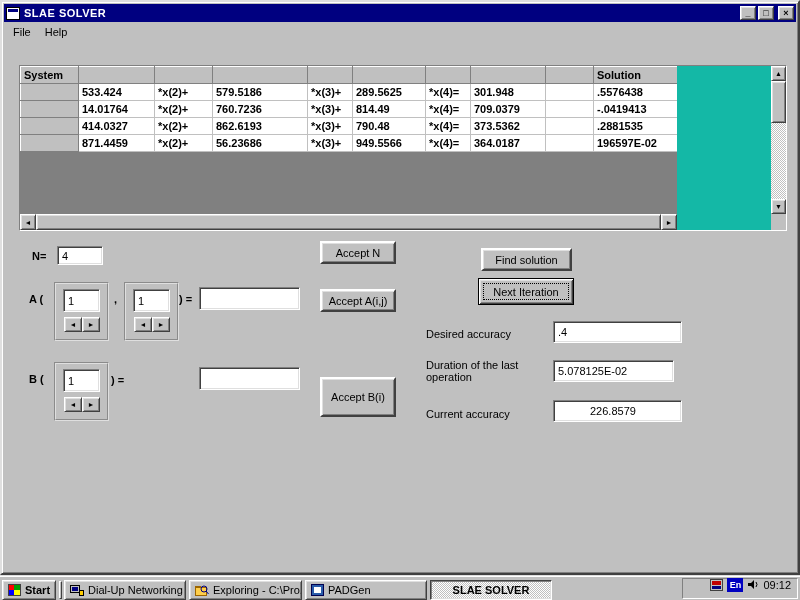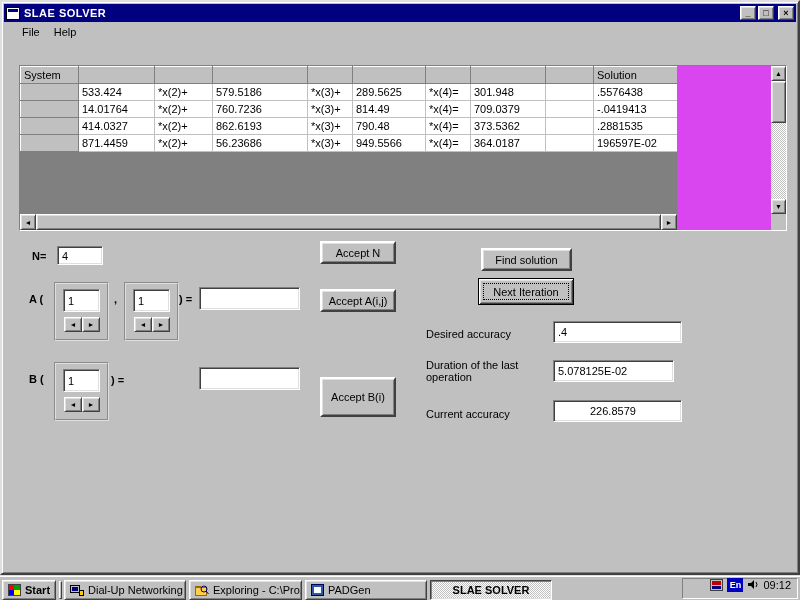--- a/index.html
+++ b/index.html
@@ -14,26 +14,26 @@
               display:flex; align-items:center; gap:4px; padding:0 2px; }
   .title-text { color:#fff; font-weight:bold; flex:1; letter-spacing:.5px; }
   .win-icon { width:14px; height:13px; background:#fff; border:1px solid #000; position:relative; flex:none; }
   .win-icon::before { content:""; position:absolute; left:1px; right:1px; top:1px; height:3px; background:#000080; }
   .tb-btns { display:flex; gap:2px; }
   .tb-btn { width:16px; height:14px; background:#c0c0c0; border:1px solid; border-color:#fff #404040 #404040 #fff;
             box-shadow: inset 1px 1px 0 #dfdfdf, inset -1px -1px 0 #808080;
             font-size:9px; line-height:9px; font-weight:bold; display:flex; align-items:center; justify-content:center; padding:0; }
   .tb-btn.close { margin-left:2px; }
   .menubar { position:absolute; left:2px; top:21px; right:2px; height:18px; background:#c0c0c0;
-             display:flex; align-items:center; padding-left:11px; }
+             display:flex; align-items:center; padding-left:2px; }
   .menu-item { padding:2px 7px; }
 
   
   .grid { position:absolute; left:17px; top:63px; width:768px; height:166px;
-          border:1px solid; border-color:#808080 #fff #fff #808080; background:#d946ef; }
+          border:1px solid; border-color:#808080 #fff #fff #808080; background:#14b8a6;font-weight:bold; }
   .grid-view { position:absolute; left:0; top:0; width:657px; height:148px; background:#808080; overflow:hidden; }
   table.eq { border-collapse:collapse; table-layout:fixed; width:657px; }
   table.eq td { height:17px; padding:0 3px; overflow:hidden; white-space:nowrap; font-size:11px; }
   td.hd { background:#c0c0c0; border:1px solid; border-color:#fff #808080 #808080 #fff; }
   td.num, td.op, td.gap, td.sol { background:#fff; border:1px solid #c0c0c0; }
   td.num, td.sol { }
   td.op { text-align:left; }
 
   .dither { background-color:#fff;
     background-image:

